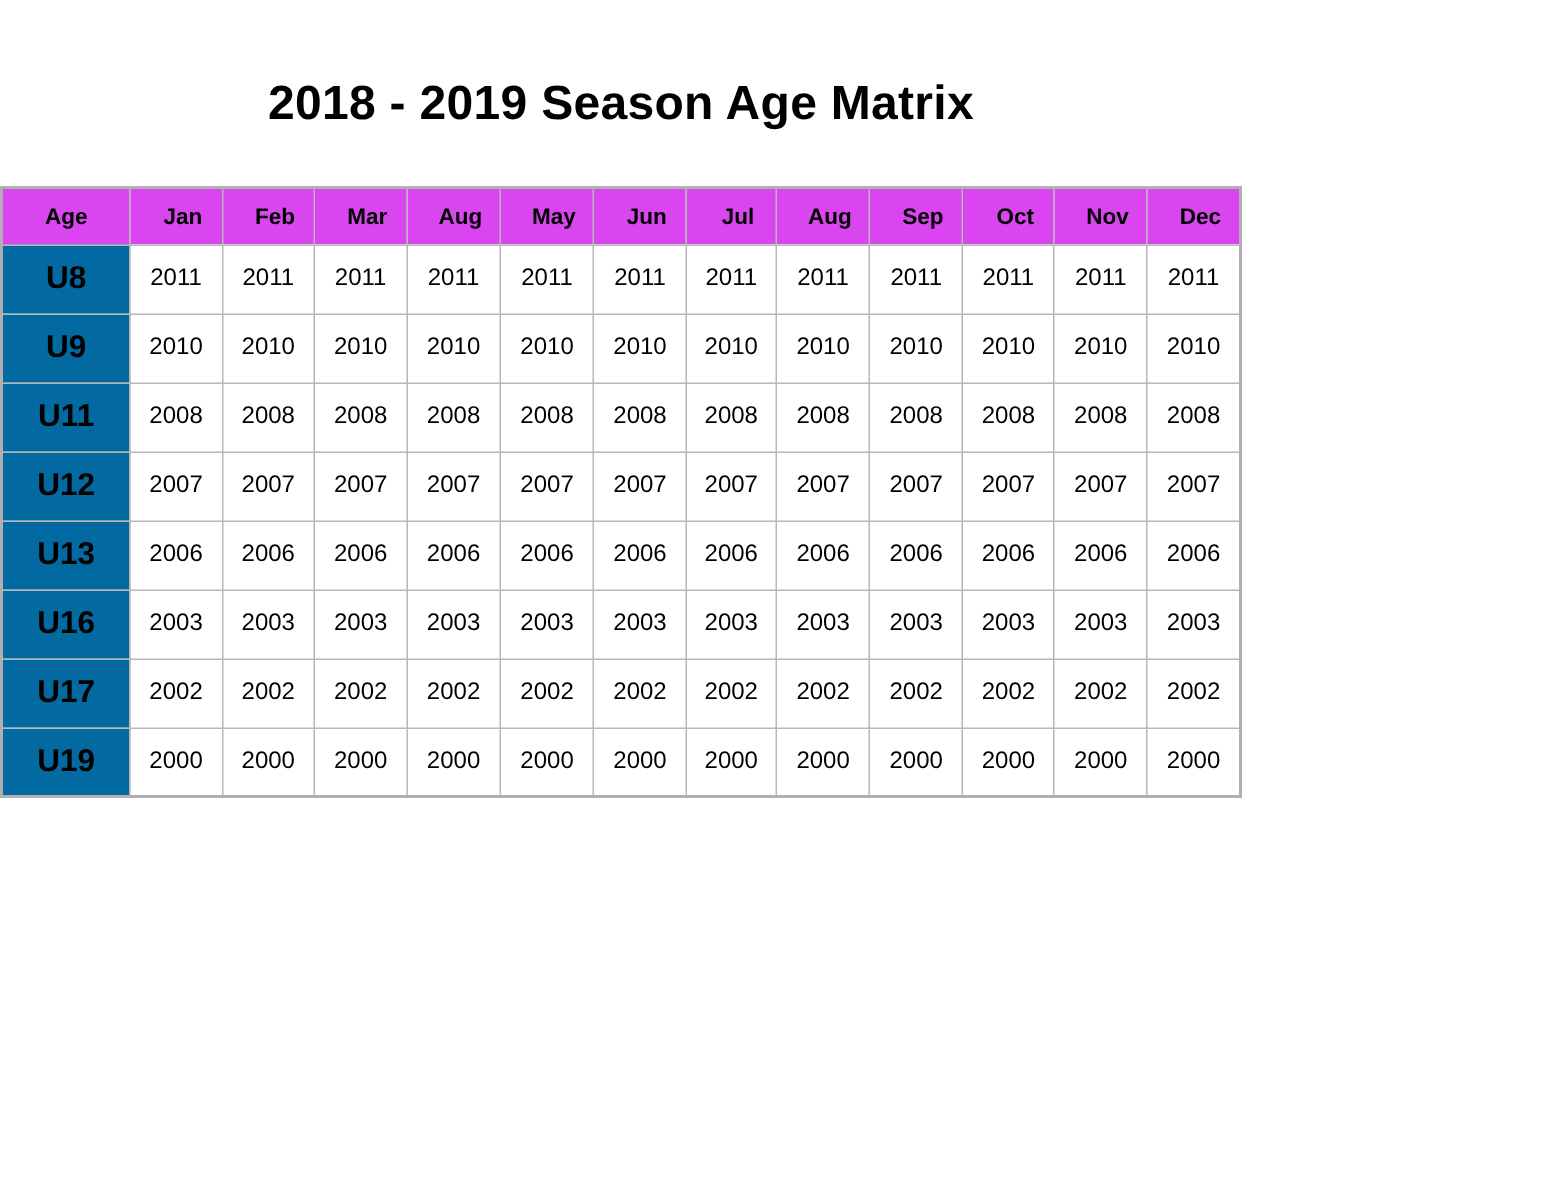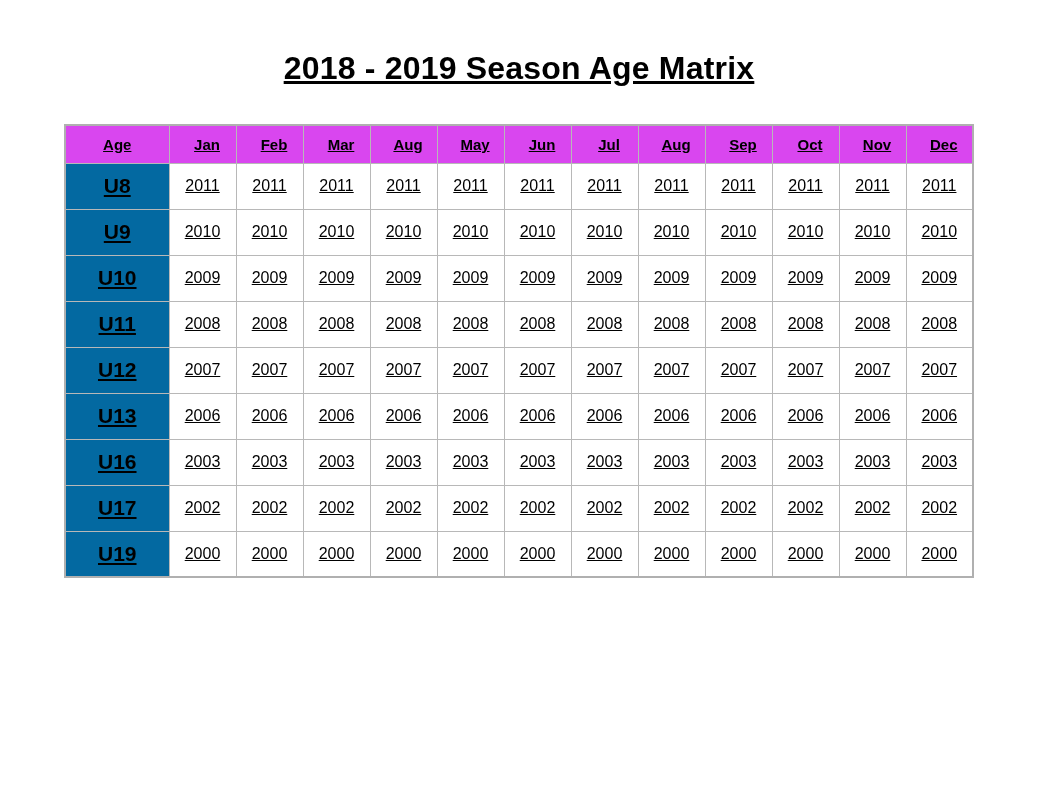--- a/index.html
+++ b/index.html
@@ -8,24 +8,23 @@
   }
   body {
     width: 1038px;
     height: 802px;
     background: #ffffff;
     font-family: "Liberation Sans", sans-serif;
     overflow: hidden;
   }
   .page {
     position: relative;
-    width: 1038px;
+    width: 828px;
     height: 802px;
     box-sizing: border-box;
-    text-decoration: underline;
   }
   .title {
     text-align: center;
     font-size: 32px;
     font-weight: bold;
     color: #000000;
     padding-top: 50px;
     letter-spacing: 0.2px;
   }
   .table-wrap {
@@ -128,35 +127,20 @@
             <td class="year">2010</td>
             <td class="year">2010</td>
             <td class="year">2010</td>
             <td class="year">2010</td>
             <td class="year">2010</td>
             <td class="year">2010</td>
             <td class="year">2010</td>
             <td class="year">2010</td>
           </tr>
           <tr>
-            <th class="age">U10</th>
-            <td class="year">2009</td>
-            <td class="year">2009</td>
-            <td class="year">2009</td>
-            <td class="year">2009</td>
-            <td class="year">2009</td>
-            <td class="year">2009</td>
-            <td class="year">2009</td>
-            <td class="year">2009</td>
-            <td class="year">2009</td>
-            <td class="year">2009</td>
-            <td class="year">2009</td>
-            <td class="year">2009</td>
-          </tr>
-          <tr>
             <th class="age">U11</th>
             <td class="year">2008</td>
             <td class="year">2008</td>
             <td class="year">2008</td>
             <td class="year">2008</td>
             <td class="year">2008</td>
             <td class="year">2008</td>
             <td class="year">2008</td>
             <td class="year">2008</td>
             <td class="year">2008</td>

